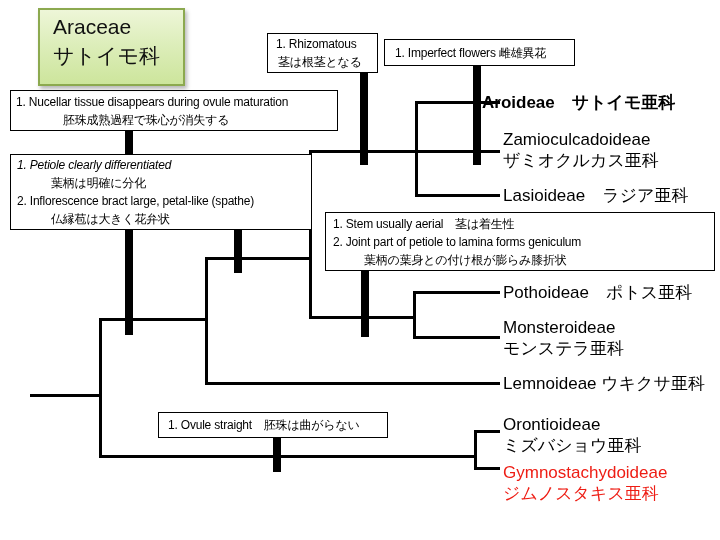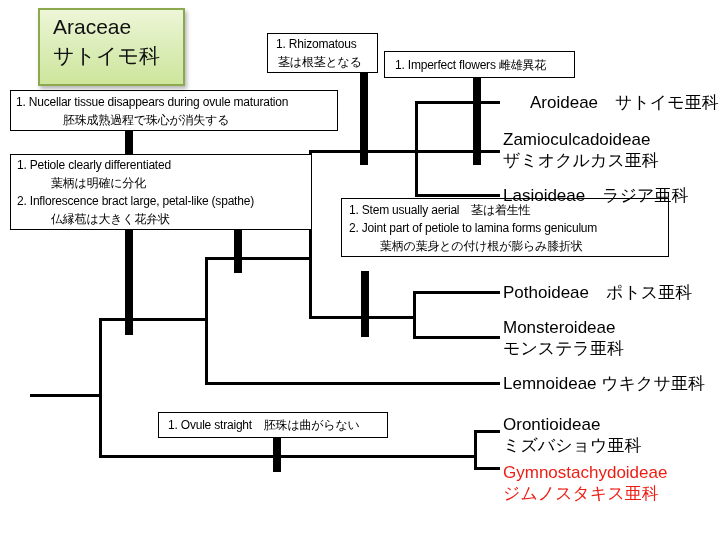--- a/index.html
+++ b/index.html
@@ -58,42 +58,42 @@
     <div class="marker" style="left: 125px; top: 130px; width: 8px; height: 205px;"></div>
     <div class="marker" style="left: 234px; top: 229px; width: 8px; height: 44px;"></div>
     <div class="marker" style="left: 360px; top: 72px; width: 8px; height: 93px;"></div>
     <div class="marker" style="left: 473px; top: 65px; width: 8px; height: 100px;"></div>
     <div class="marker" style="left: 361px; top: 271px; width: 8px; height: 66px;"></div>
     <div class="marker" style="left: 273px; top: 437px; width: 8px; height: 35px;"></div>
     <div class="anno-box" style="left: 267px; top: 33px; width: 111px; height: 40px;">
       <div class="anno-line" style="padding-left: 8px;">1. Rhizomatous</div>
       <div class="anno-line" style="padding-left: 10px;">茎は根茎となる</div>
     </div>
-    <div class="anno-box" style="left: 384px; top: 39px; width: 191px; height: 27px; margin-top: 12px;">
+    <div class="anno-box" style="left: 384px; top: 39px; width: 191px; height: 27px;">
       <div class="anno-line" style="padding-left: 10px;">1. Imperfect flowers 雌雄異花</div>
     </div>
     <div class="anno-box" style="left: 10px; top: 90px; width: 328px; height: 41px;">
       <div class="anno-line" style="padding-left: 5px;">1. Nucellar tissue disappears during ovule maturation</div>
       <div class="anno-line" style="padding-left: 52px;">胚珠成熟過程で珠心が消失する</div>
     </div>
     <div class="anno-box" style="left: 10px; top: 154px; width: 302px; height: 76px;">
-      <div class="anno-line" style="padding-left: 6px;">1. Petiole clearly differentiated</div>
+      <div class="anno-line" style="padding-left: 6px; font-style: italic;">1. Petiole clearly differentiated</div>
       <div class="anno-line" style="padding-left: 40px;">葉柄は明確に分化</div>
       <div class="anno-line" style="padding-left: 6px;">2. Inflorescence bract large, petal-like (spathe)</div>
       <div class="anno-line" style="padding-left: 40px;">仏縁苞は大きく花弁状</div>
     </div>
-    <div class="anno-box" style="left: 325px; top: 198px; width: 328px; height: 59px; margin-left: 16px;">
+    <div class="anno-box" style="left: 325px; top: 212px; width: 390px; height: 59px;">
       <div class="anno-line" style="padding-left: 7px;">1. Stem usually aerial　茎は着生性</div>
       <div class="anno-line" style="padding-left: 7px;">2. Joint part of petiole to lamina forms geniculum</div>
       <div class="anno-line" style="padding-left: 38px;">葉柄の葉身との付け根が膨らみ膝折状</div>
     </div>
     <div class="anno-box" style="left: 158px; top: 412px; width: 230px; height: 26px;">
       <div class="anno-line" style="padding-left: 9px;">1. Ovule straight　胚珠は曲がらない</div>
     </div>
-    <div class="taxon" style="left: 530px; top: 92px; color: rgb(0, 0, 0);"><div>Aroideae　サトイモ亜科</div></div>
+    <div class="taxon" style="left: 482px; top: 92px; color: rgb(0, 0, 0); font-weight: bold;"><div>Aroideae　サトイモ亜科</div></div>
     <div class="taxon" style="left: 503px; top: 129px; color: rgb(0, 0, 0);"><div>Zamioculcadoideae</div><div>ザミオクルカス亜科</div></div>
     <div class="taxon" style="left: 503px; top: 185px; color: rgb(0, 0, 0);"><div>Lasioideae　ラジア亜科</div></div>
     <div class="taxon" style="left: 503px; top: 282px; color: #000000;"><div>Pothoideae　ポトス亜科</div></div>
     <div class="taxon" style="left: 503px; top: 317px; color: rgb(0, 0, 0);"><div>Monsteroideae</div><div>モンステラ亜科</div></div>
     <div class="taxon" style="left: 503px; top: 373px; color: rgb(0, 0, 0);"><div>Lemnoideae ウキクサ亜科</div></div>
     <div class="taxon" style="left: 503px; top: 414px; color: rgb(0, 0, 0);"><div>Orontioideae</div><div>ミズバショウ亜科</div></div>
     <div class="taxon" style="left: 503px; top: 462px; color: rgb(238, 29, 20);"><div>Gymnostachydoideae</div><div>ジムノスタキス亜科</div></div>
   </div>
 
 </body></html>

